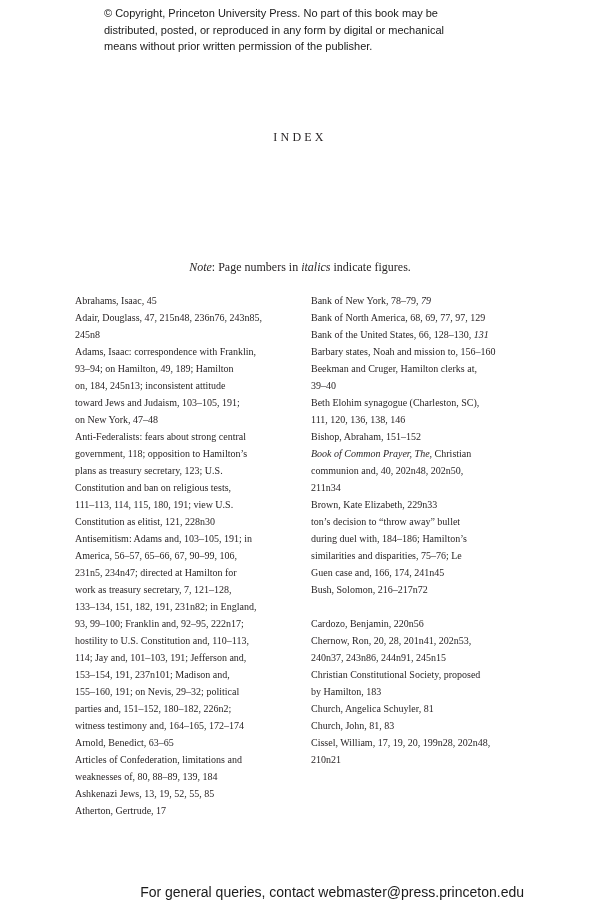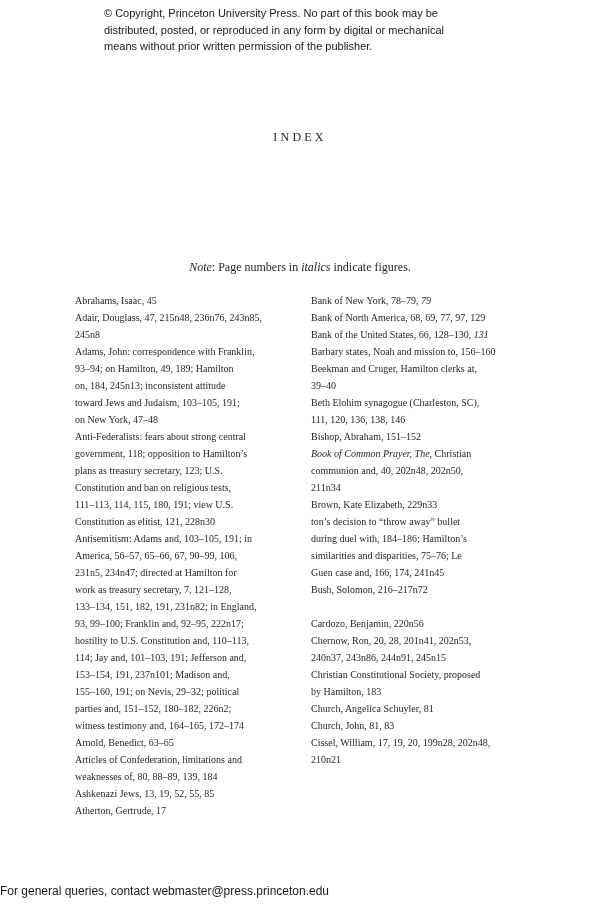--- a/index.html
+++ b/index.html
@@ -21,22 +21,22 @@
     .col {
       position: absolute; top: 292px; width: 240px;
       font-family: "Liberation Serif", serif; font-size: 10px; line-height: 17px; color: #231f20;
     }
     .col.left { left: 75px; }
     .col.right { left: 311px; }
     .entry { padding-left: 12px; text-indent: -12px; }
     .line { display: block; white-space: nowrap; }
     .gap { height: 17px; }
     .footer {
-      position: absolute; left: 0; width: 524px; top: 884px; text-align: left;
-      font-family: "Liberation Sans", sans-serif; font-size: 12px; color: #1a1a1a;
+      position: absolute; left: 0; width: 524px; top: 884px; text-align: right;
+      font-family: "Liberation Sans", sans-serif; font-size: 14px; color: #1a1a1a;
     }
   </style>
 </head>
 <body>
 
 <div class="copyright">
   <div>© Copyright, Princeton University Press. No part of this book may be</div>
   <div>distributed, posted, or reproduced in any form by digital or mechanical</div>
   <div>means without prior written permission of the publisher.</div>
 </div>
@@ -47,21 +47,21 @@
 
 <div class="col left">
   <div class="entry">
     <span class="line">Abrahams, Isaac, 45</span>
   </div>
   <div class="entry">
     <span class="line">Adair, Douglass, 47, 215n48, 236n76, 243n85,</span>
     <span class="line">245n8</span>
   </div>
   <div class="entry">
-    <span class="line">Adams, John: correspondence with Franklin,</span>
+    <span class="line">Adams, Isaac: correspondence with Franklin,</span>
     <span class="line">93–94; on Hamilton, 49, 189; Hamilton</span>
     <span class="line">on, 184, 245n13; inconsistent attitude</span>
     <span class="line">toward Jews and Judaism, 103–105, 191;</span>
     <span class="line">on New York, 47–48</span>
   </div>
   <div class="entry">
     <span class="line">Anti-Federalists: fears about strong central</span>
     <span class="line">government, 118; opposition to Hamilton’s</span>
     <span class="line">plans as treasury secretary, 123; U.S.</span>
     <span class="line">Constitution and ban on religious tests,</span>

